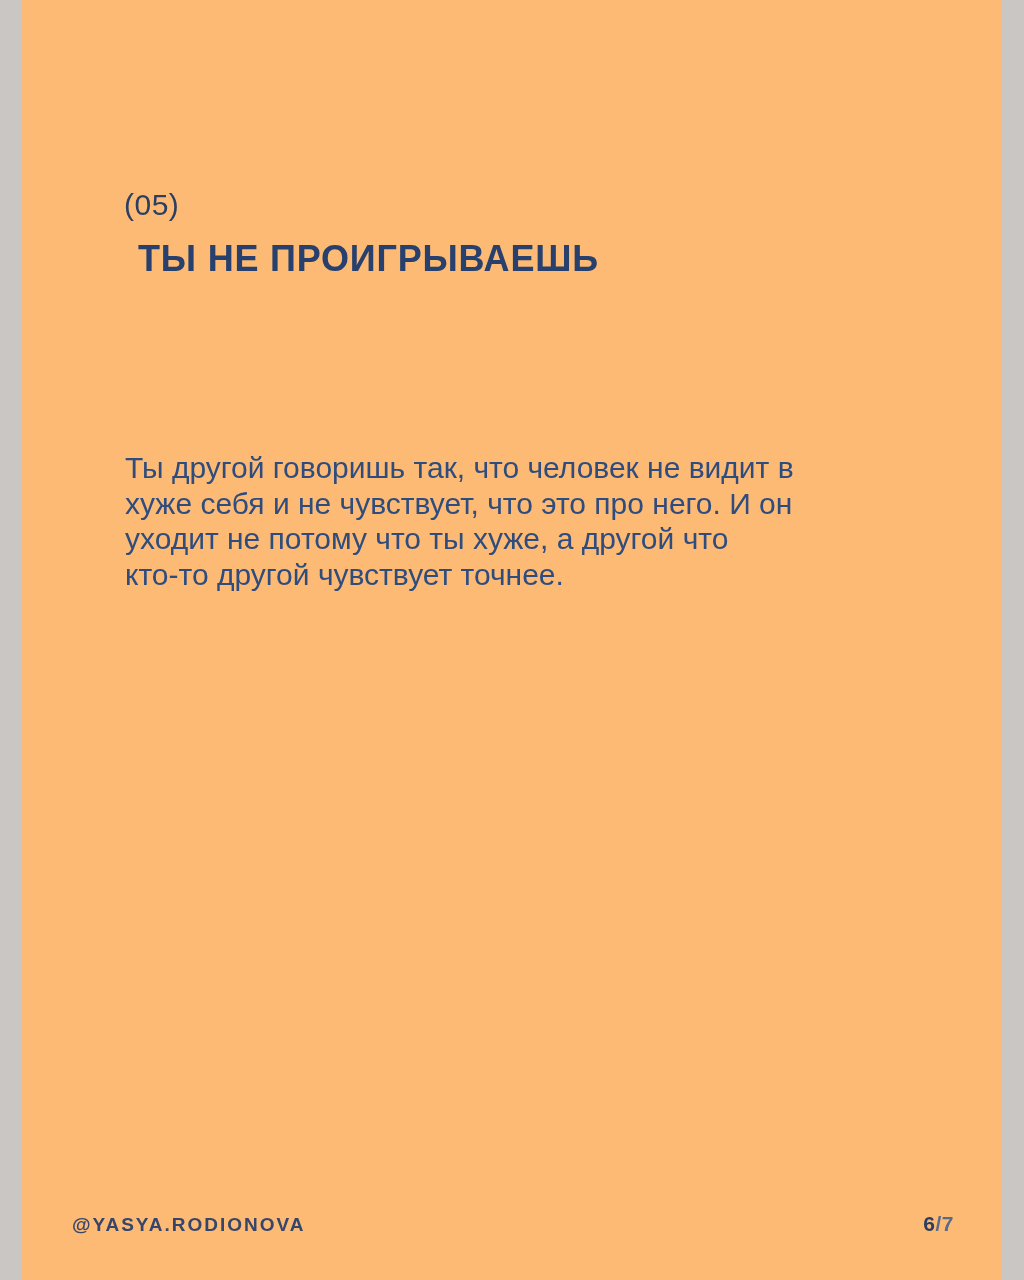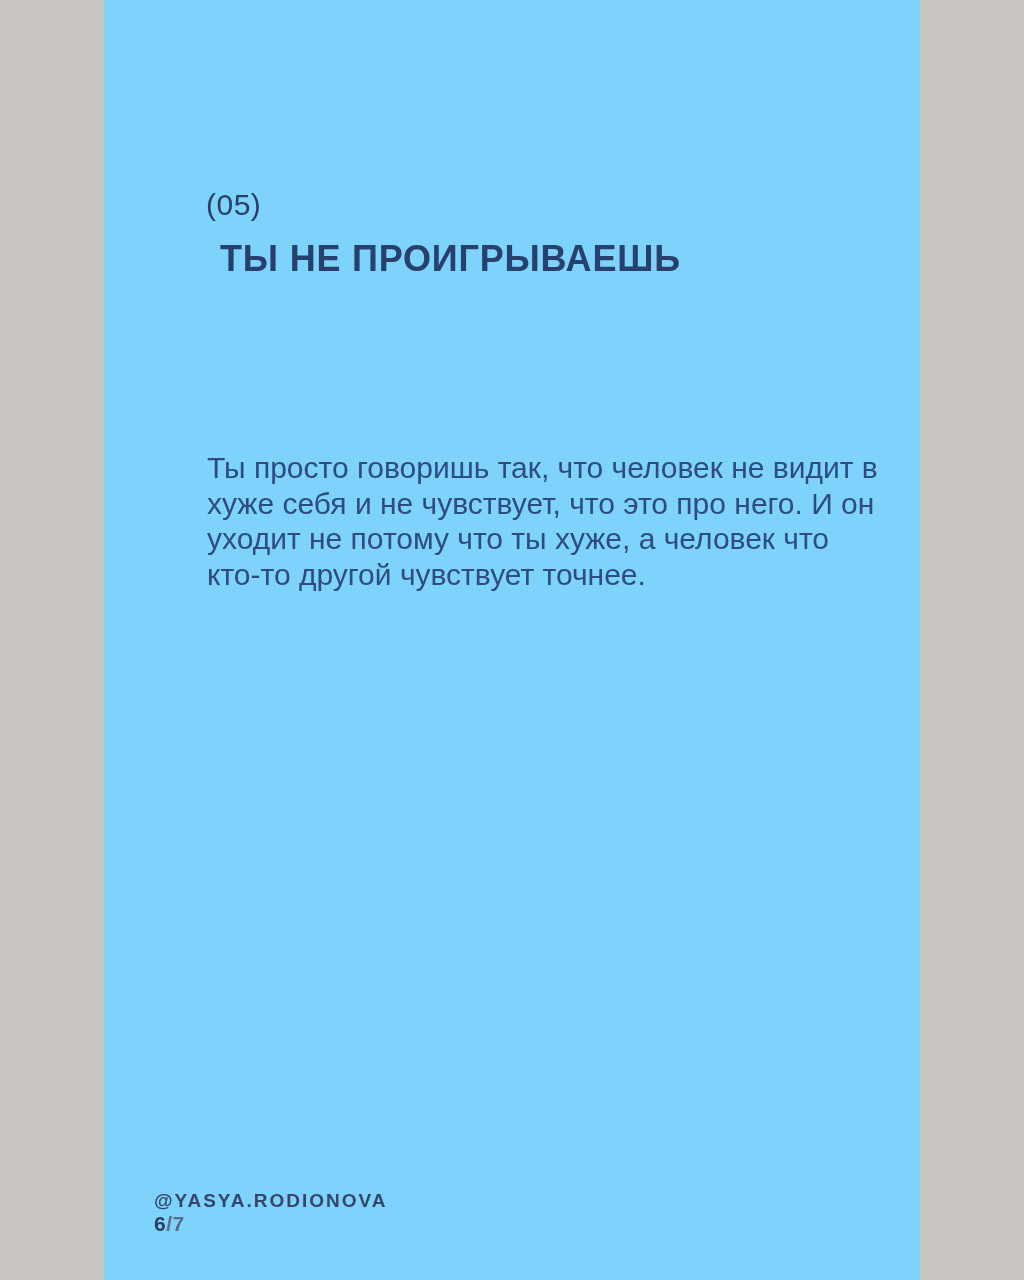--- a/index.html
+++ b/index.html
@@ -5,23 +5,23 @@
   html, body {
     margin: 0;
     padding: 0;
   }
   body {
     font-family: "Liberation Sans", sans-serif;
     background: #c9c6c3;
   }
   .slide {
     position: relative;
-    width: 816px;
+    width: 980px;
     height: 1280px;
-    background: #7dd3fc;
+    background: #fdba74;
     overflow: hidden;
     margin: 0 auto;
   }
   .index-label {
     position: absolute;
     left: 102px;
     top: 188px;
     font-size: 30px;
     font-weight: 400;
     color: #2c3f63;
@@ -53,21 +53,20 @@
     font-weight: 400;
   }
   .footer {
     position: absolute;
     left: 50px;
     right: 48px;
     bottom: 44px;
     display: flex;
     justify-content: space-between;
     align-items: baseline;
-    flex-direction: column;
   }
   .handle {
     font-size: 19px;
     font-weight: 700;
     letter-spacing: 2px;
     color: #36466b;
   }
   .pager {
     font-size: 21px;
     font-weight: 700;
@@ -83,23 +82,23 @@
 
 <div class="slide">
 
   <div class="index-label">(05)</div>
 
   <div class="title">
     <div>ТЫ НЕ ПРОИГРЫВАЕШЬ</div>
   </div>
 
   <div class="body-text">
-    <div><span>Ты просто говоришь так, что человек не видит в</span><span class="b"></span></div>
+    <div><span>Ты другой говоришь так, что человек не видит в</span><span class="b"></span></div>
     <div><span>хуже себя и не чувствует, что это про него. </span><span class="b">И он</span></div>
-    <div><span></span><span class="b">уходит не потому что ты хуже, а человек что</span></div>
+    <div><span></span><span class="b">уходит не потому что ты хуже, а другой что</span></div>
     <div><span></span><span class="b">кто-то другой чувствует точнее.</span></div>
   </div>
 
   <div class="footer">
     <div class="handle">@YASYA.RODIONOVA</div>
     <div class="pager"><span>6</span><span class="rest">/7</span></div>
   </div>
 
 </div>
 

